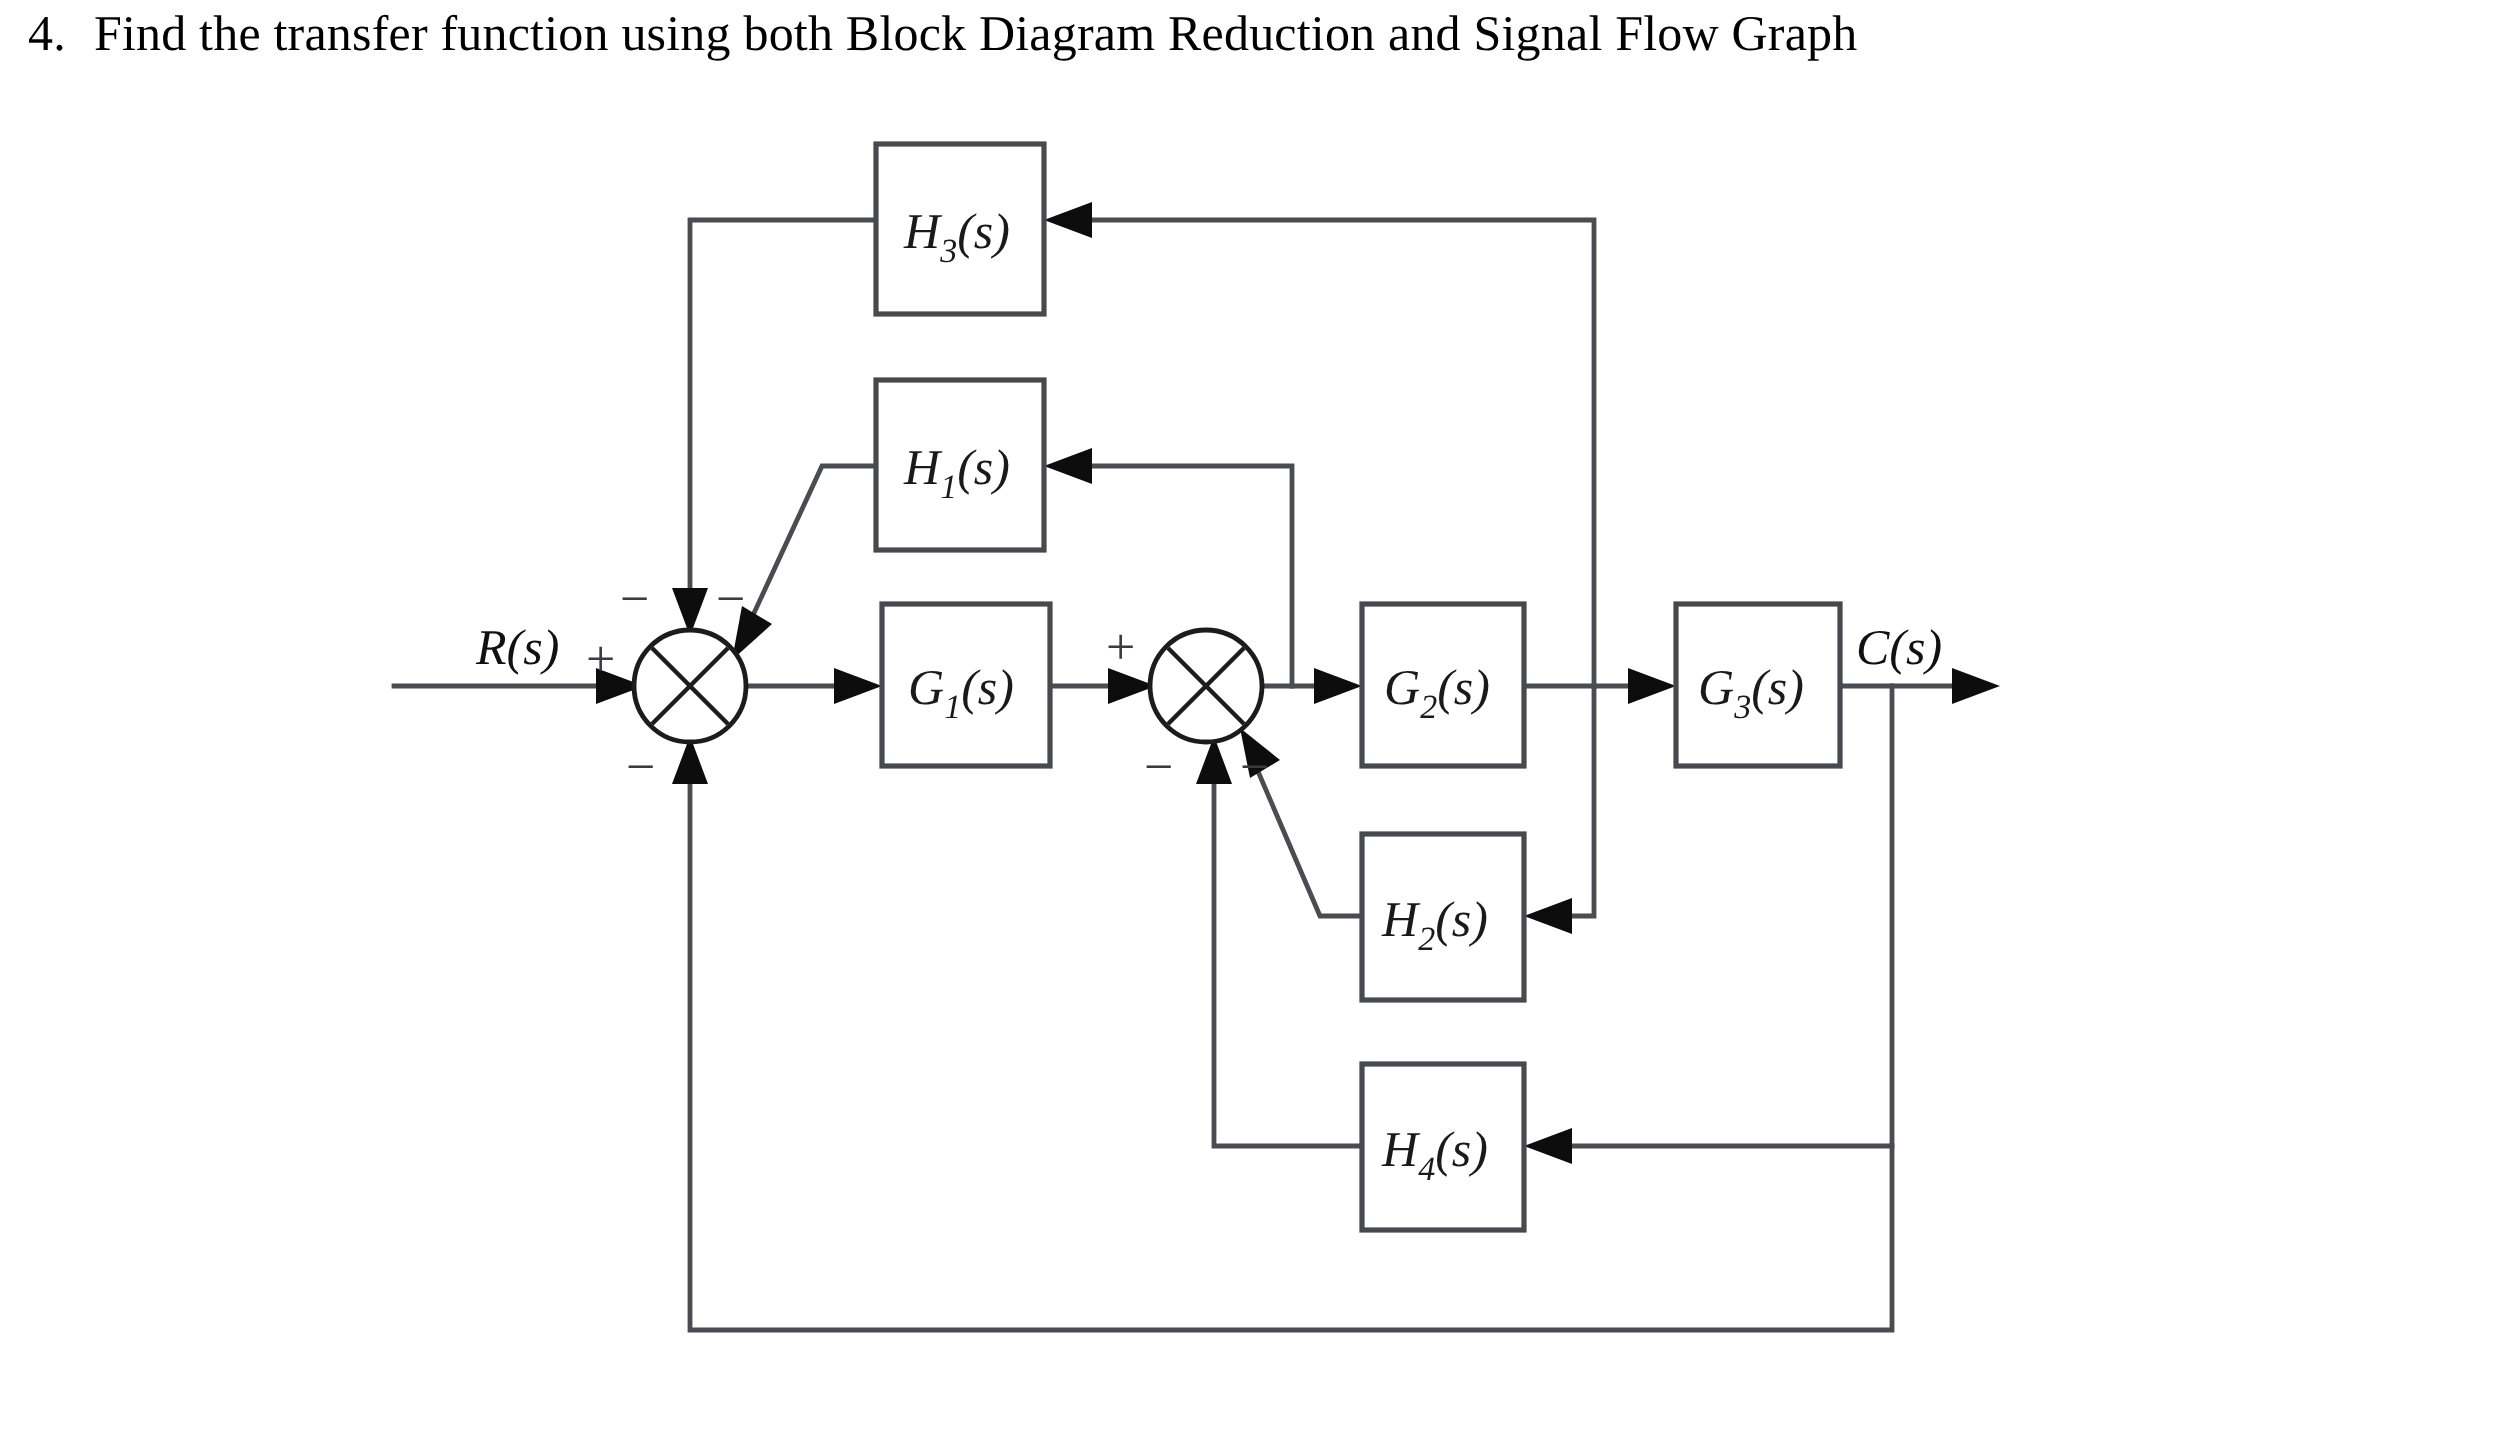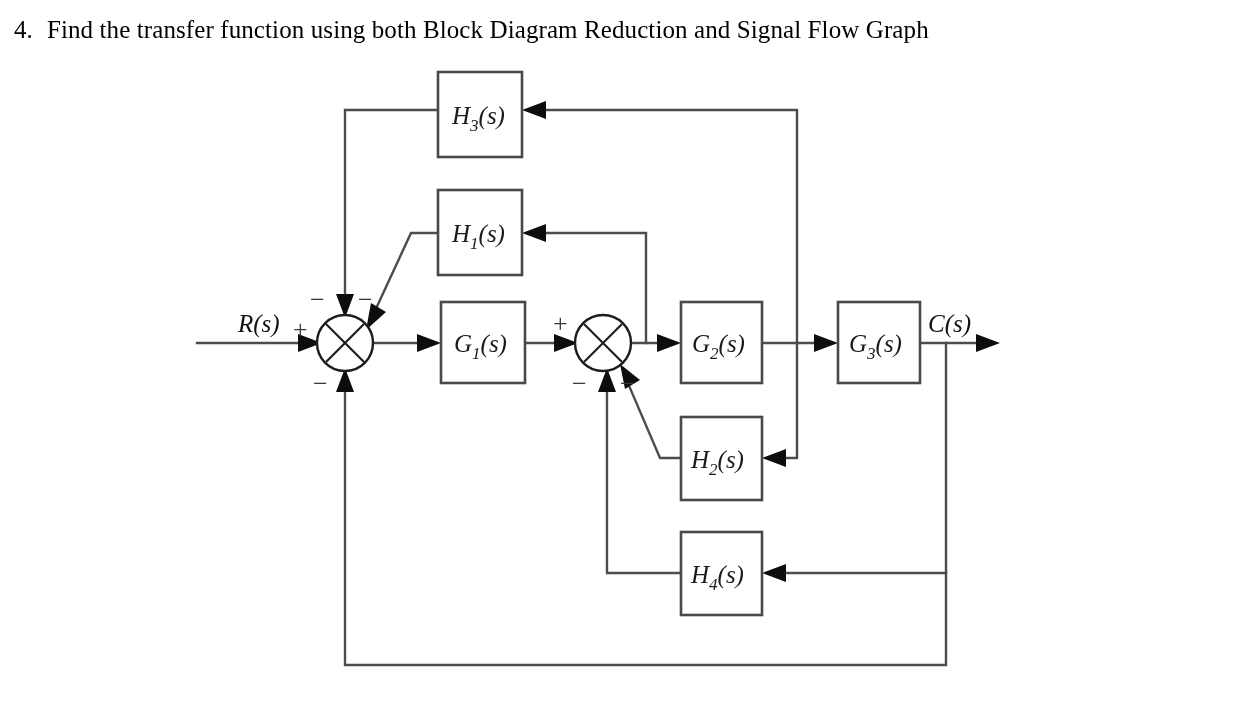--- a/index.html
+++ b/index.html
@@ -10,21 +10,21 @@
   body {
     width: 1256px;
     height: 720px;
     position: relative;
     font-family: "Liberation Serif", serif;
     overflow: hidden;
   }
   #question-title {
     position: absolute;
     left: 14px;
-    top: 16px;
+    top: 4px;
     font-size: 25px;
     color: #000000;
     white-space: nowrap;
     letter-spacing: 0.1px;
   }
   #question-title .qnum {
     display: inline-block;
     margin-right: 14px;
   }
   #diagram-canvas {

